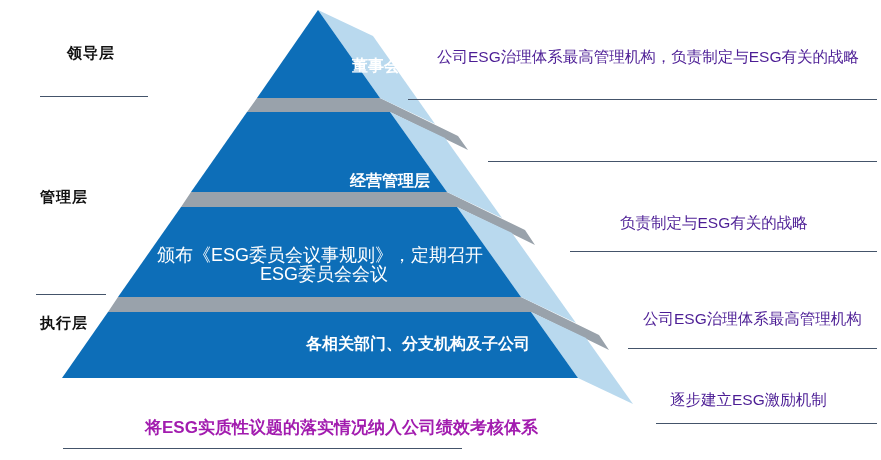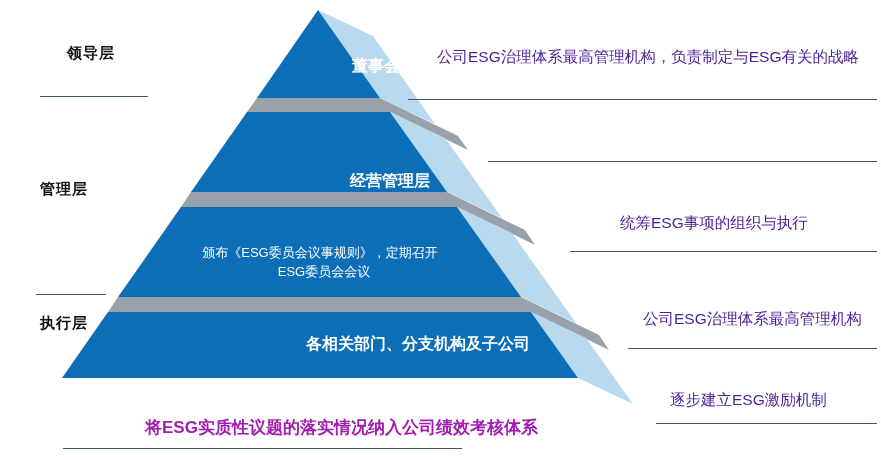--- a/index.html
+++ b/index.html
@@ -19,36 +19,36 @@
   .abs { position: absolute; }
 
   
   .layer-label {
     font-size: 15px;
     font-weight: bold;
     color: #111111;
     letter-spacing: 1px;
   }
   .lbl-leader { left: 40px; top: 44px; margin-left: 27px; }
-  .lbl-manage { left: 40px; top: 180px; }
+  .lbl-manage { left: 40px; top: 188px; }
   .lbl-exec   { left: 40px; top: 314px; }
 
   
   .tier-text {
     color: #ffffff;
     text-align: right;
     font-weight: bold;
     font-size: 16px;
     line-height: 1.2;
   }
   .tier-sub {
     color: #ffffff;
     text-align: center;
     font-weight: normal;
-    font-size: 13px;
+    font-size: 18px;
     line-height: 1.2;
   }
   .t1 { left: 240px; top: 56px;  width: 160px; }
   .t2 { left: 210px; top: 143px; width: 220px; margin-top: 28px; }
   .t3-title { left: 180px; top: 219px; width: 280px; }
   .t3-sub1  { left: 120px; top: 245px; width: 400px; }
   .t3-sub2  { left: 124px; top: 264px; width: 400px; }
   .t4 { left: 110px; top: 334px; width: 420px; }
 
   
@@ -109,21 +109,21 @@
   <div class="abs layer-label lbl-manage">管理层</div>
   <div class="abs layer-label lbl-exec">执行层</div>
 
   <div class="abs tier-text t1">董事会</div>
   <div class="abs tier-text t2">经营管理层</div>
   <div class="abs tier-sub t3-sub1">颁布《ESG委员会议事规则》，定期召开</div>
   <div class="abs tier-sub t3-sub2">ESG委员会会议</div>
   <div class="abs tier-text t4">各相关部门、分支机构及子公司</div>
 
   <div class="abs annotation ann1">公司ESG治理体系最高管理机构，负责制定与ESG有关的战略</div>
-  <div class="abs annotation ann3">统筹ESG事项的组织与执行</div>
+  <div class="abs annotation ann3">负责制定与ESG有关的战略</div>
   <div class="abs annotation ann4">公司ESG治理体系最高管理机构</div>
   <div class="abs annotation ann5">逐步建立ESG激励机制</div>
 
   <div class="abs caption">将ESG实质性议题的落实情况纳入公司绩效考核体系</div>
 
   <div class="abs rule ll1" style="background: rgb(68, 84, 106);"></div>
   <div class="abs rule ll2" style="background: rgb(68, 84, 106);"></div>
   <div class="abs rule rl1" style="background: rgb(68, 84, 106);"></div>
   <div class="abs rule rl2" style="background: rgb(68, 84, 106);"></div>
   <div class="abs rule rl3" style="background: rgb(68, 84, 106);"></div>

